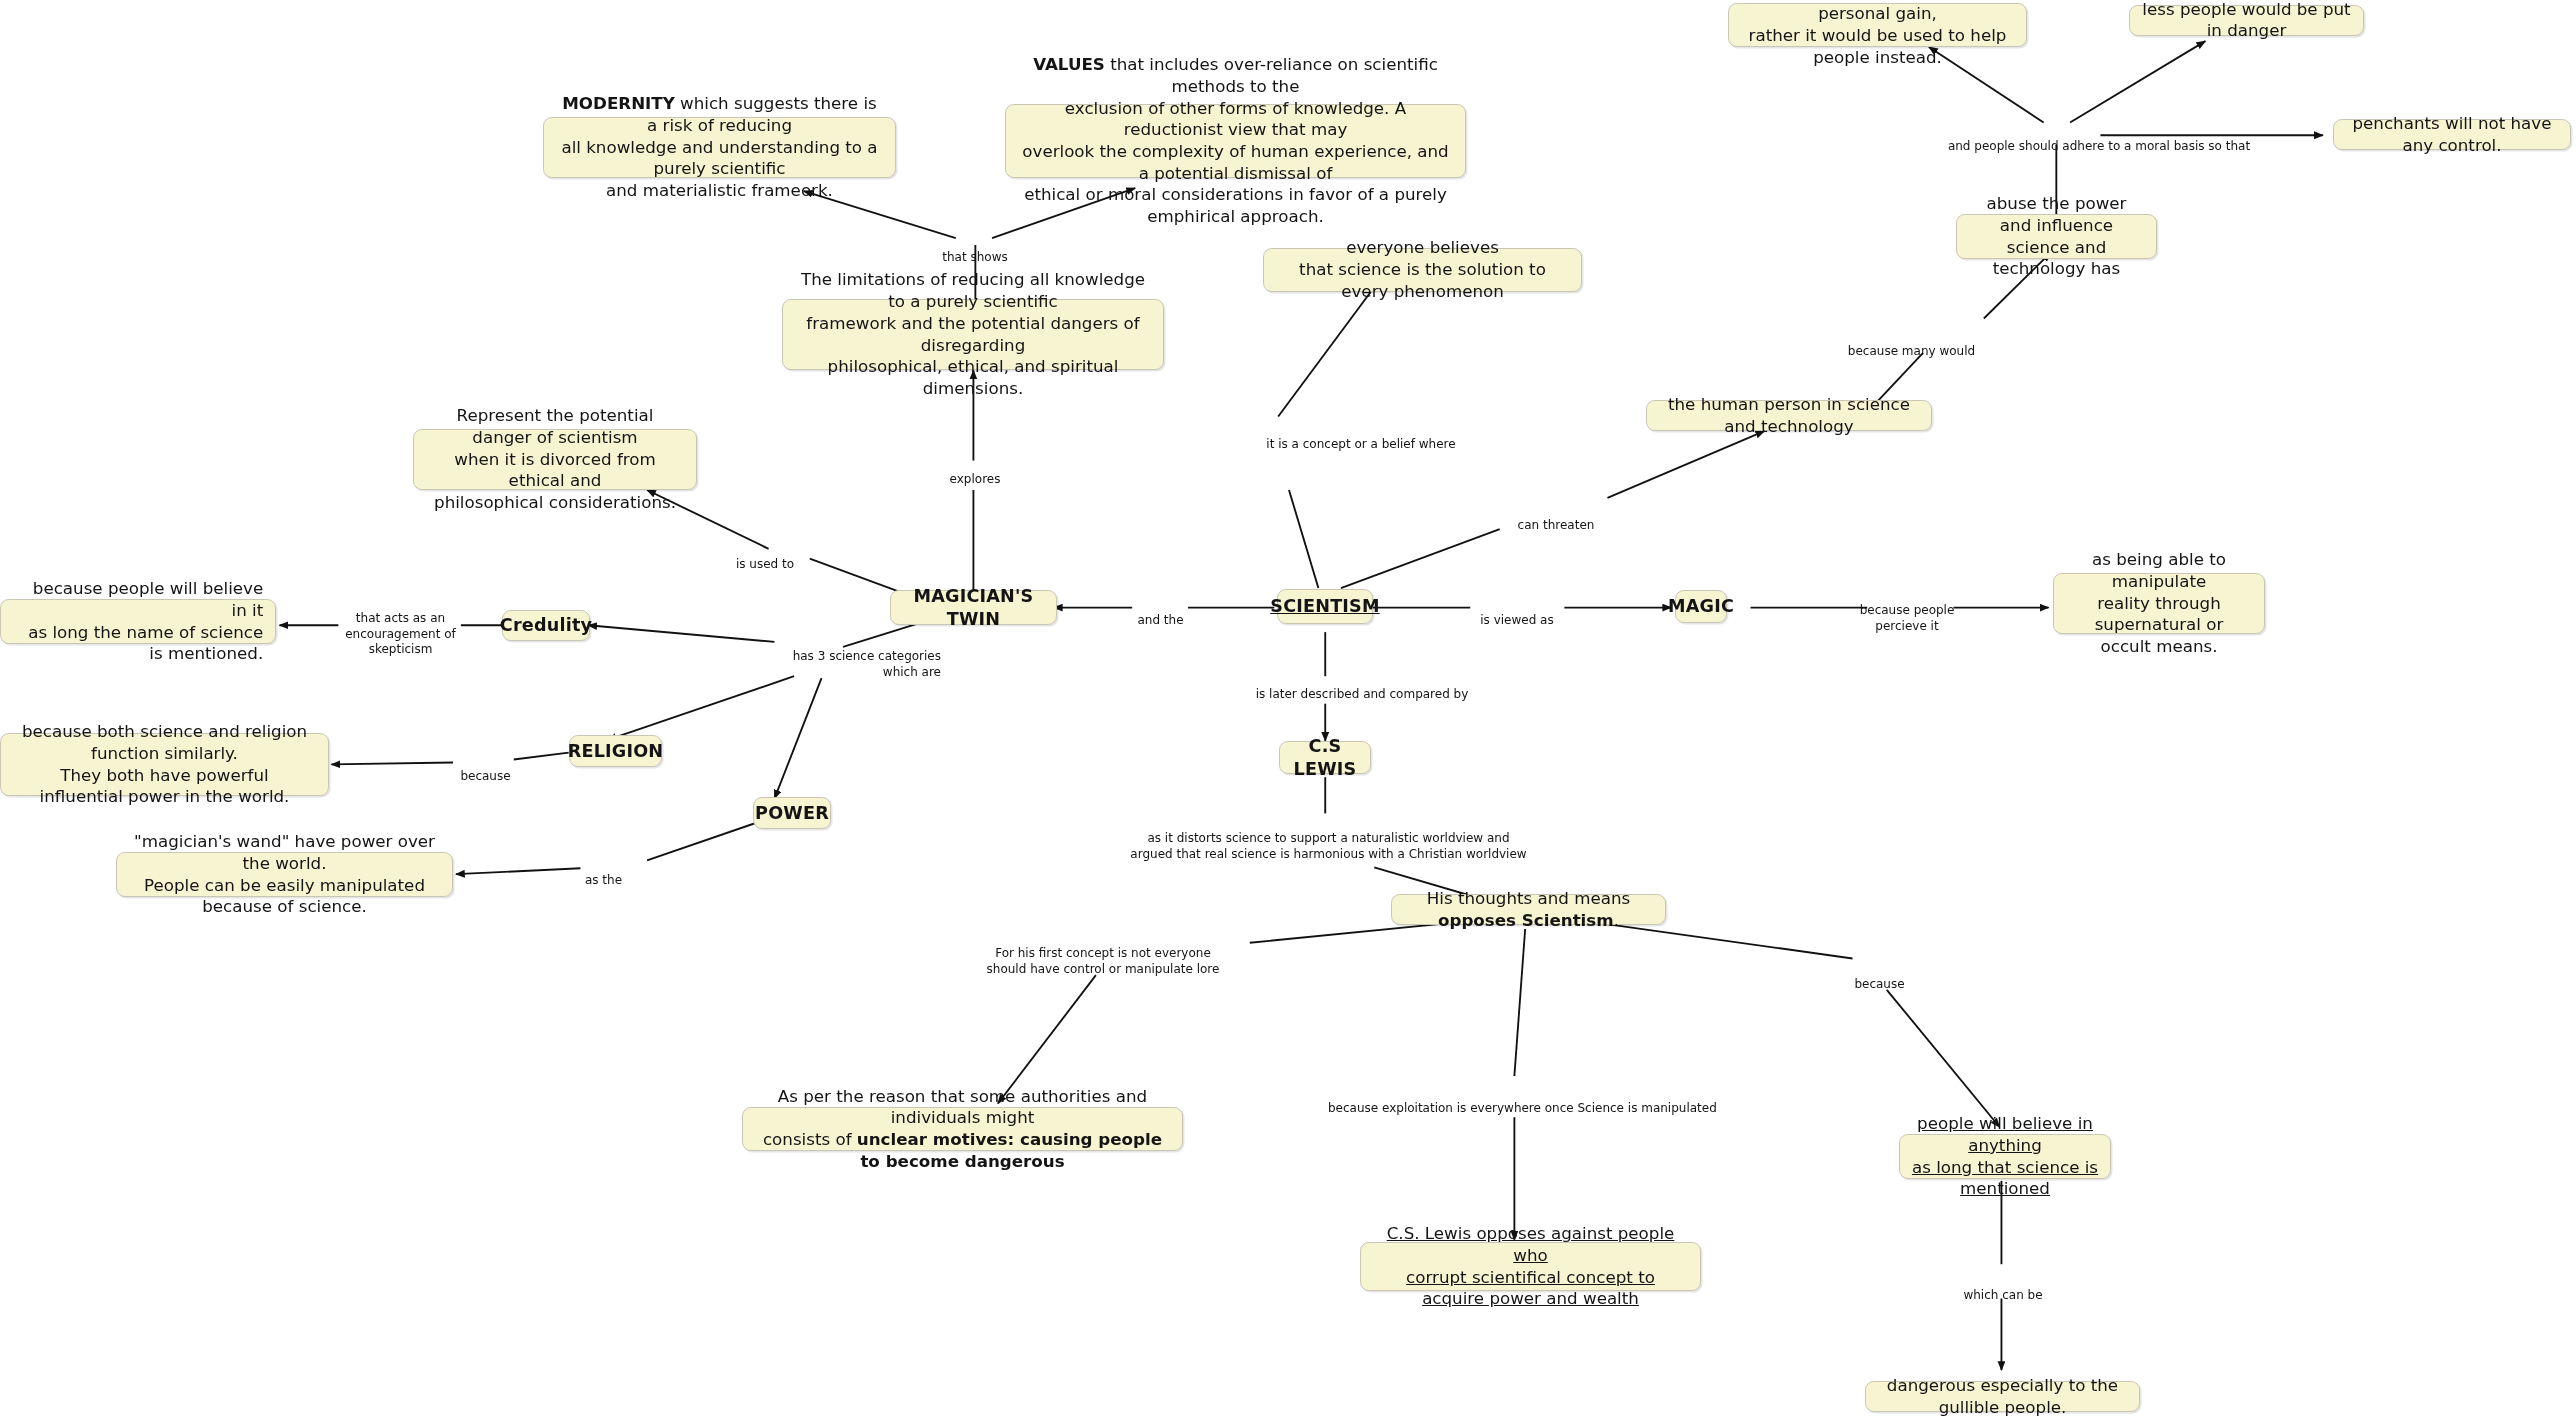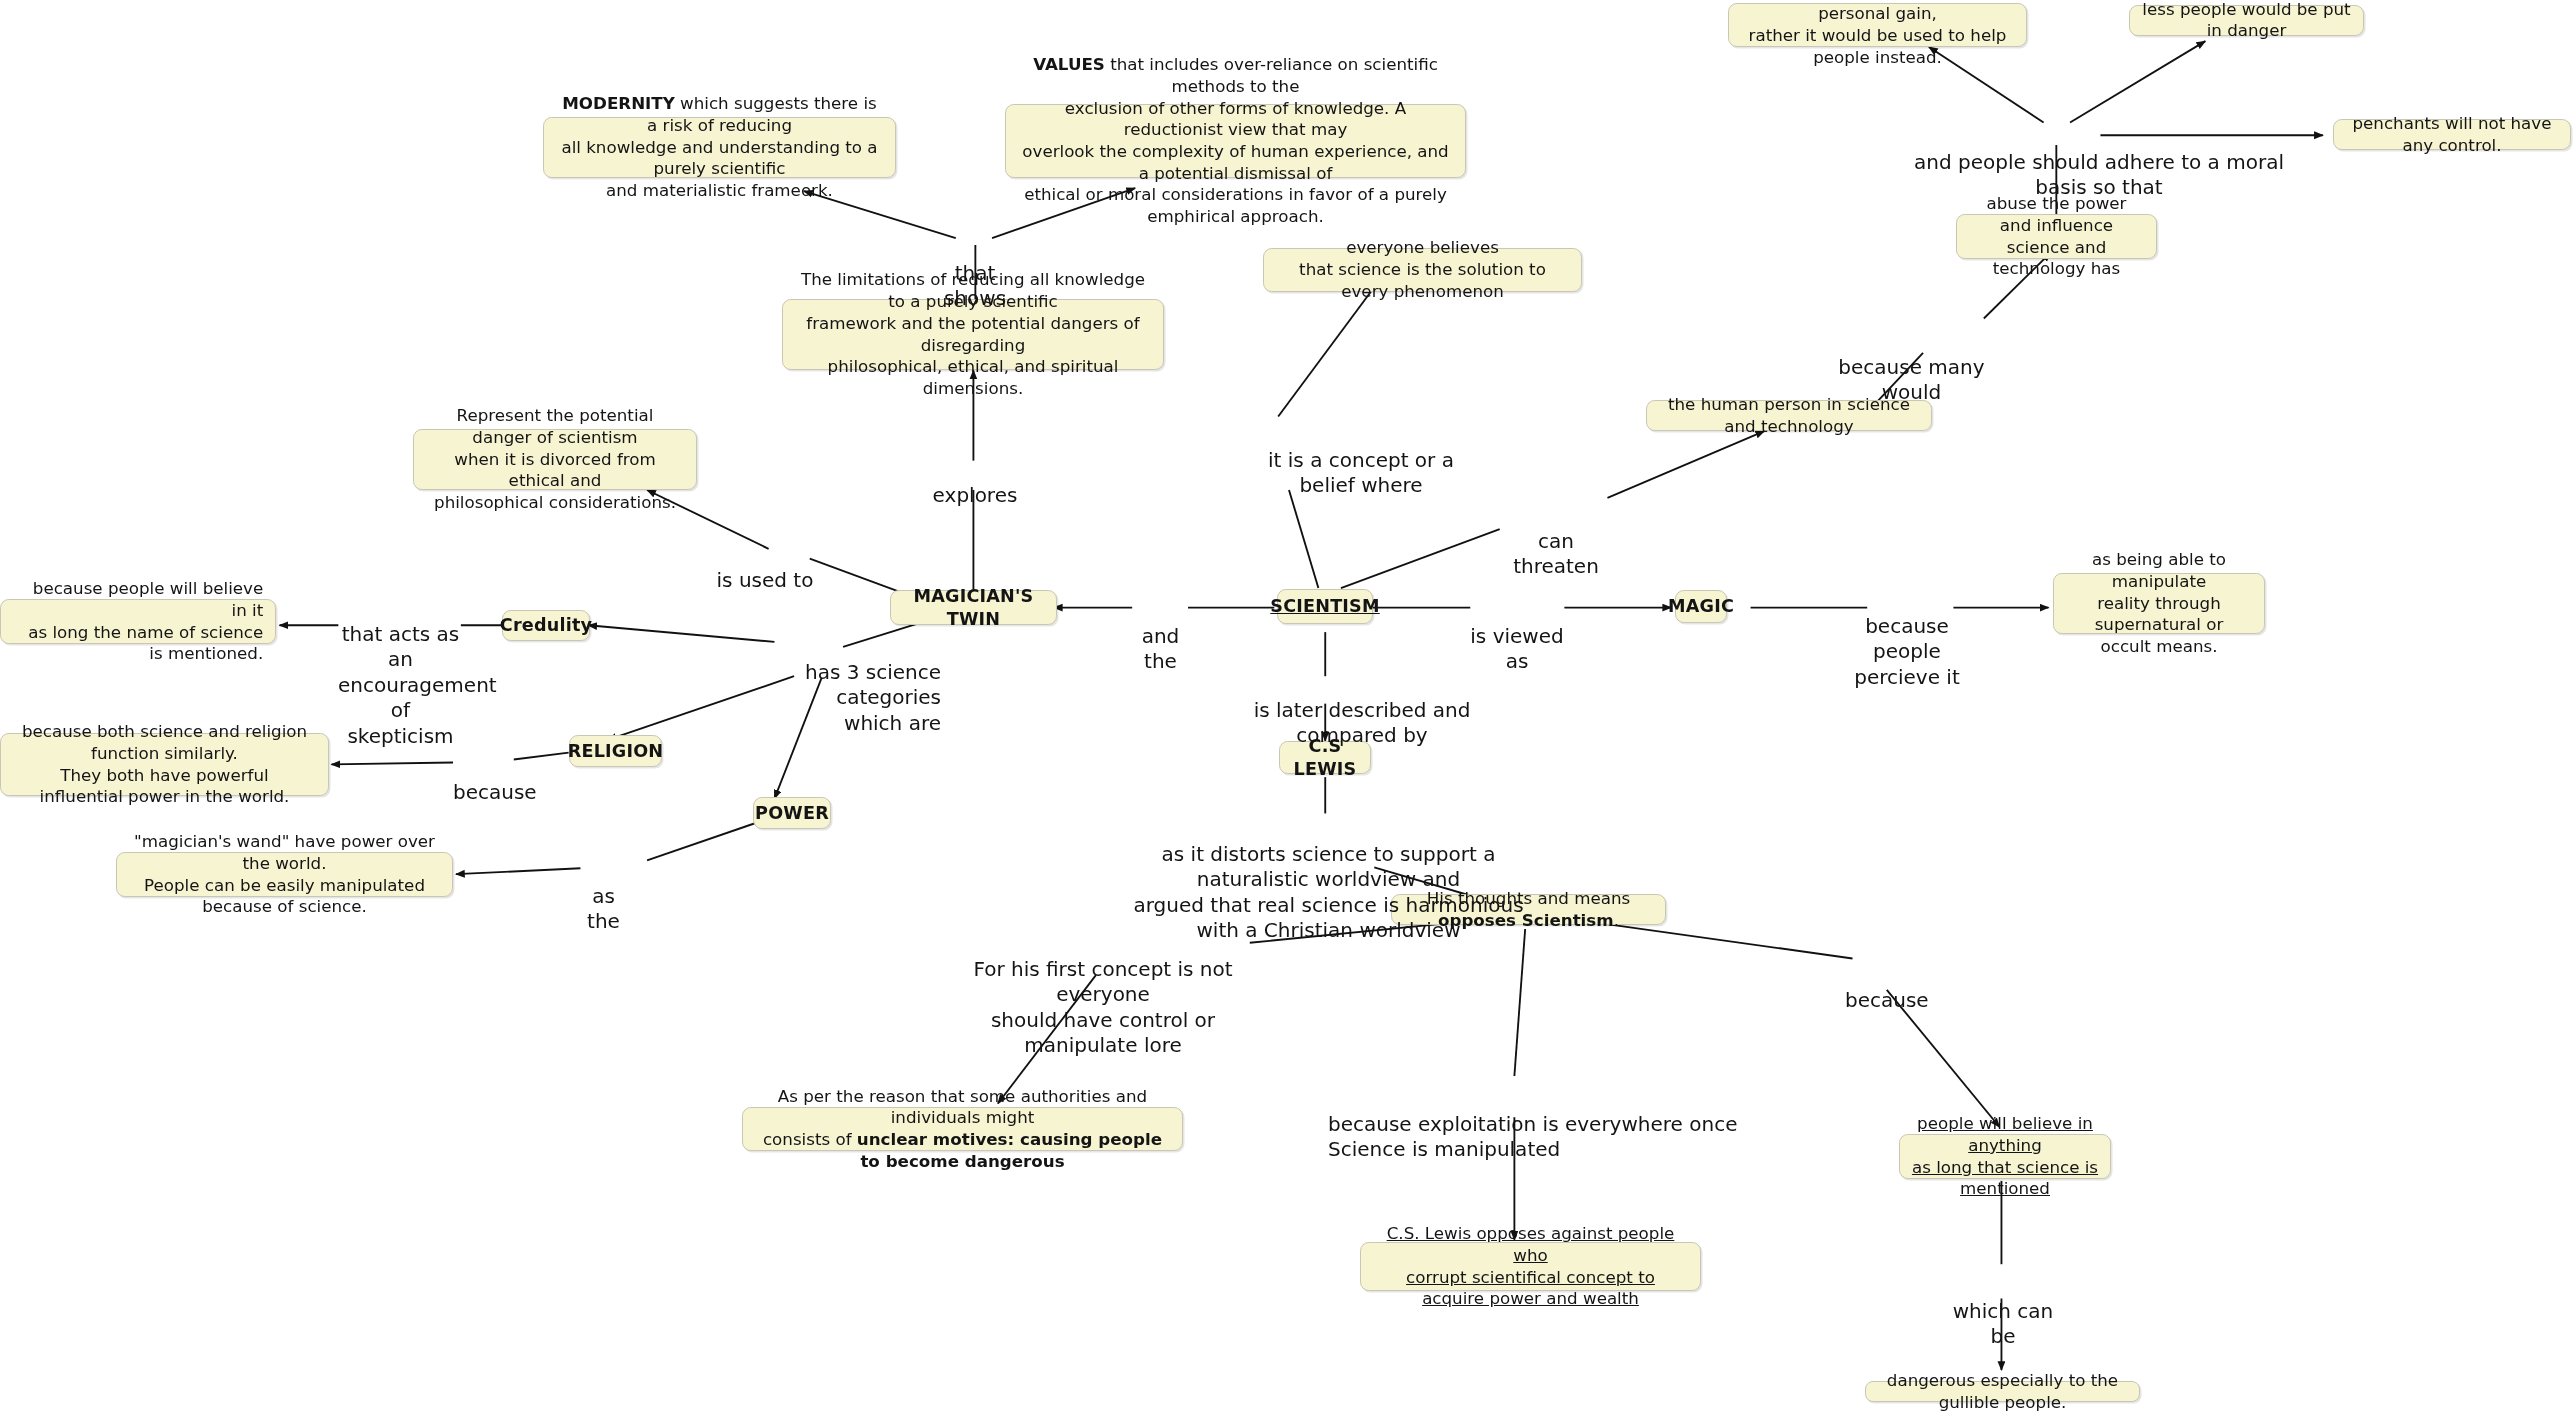--- a/index.html
+++ b/index.html
@@ -48,21 +48,21 @@
     letter-spacing: 0.2px;
     padding: 5.9px 13.7px;
   }
   .node.underline-all {
     text-decoration: underline;
   }
   .node b { font-weight: bold; }
   .edge-label {
     position: absolute;
     color: #141414;
-    font-size: 20px;
+    font-size: 12px;
     line-height: 1.28;
     text-align: center;
     white-space: pre-line;
     background: transparent;
   }
 </style>
 </head>
 <body>
 
 <div id="canvas">
@@ -262,21 +262,21 @@
   <div class="node underline-all" style="left:1360px; top:1242px; width:341px; height:49px;">
     <span>C.S. Lewis opposes against people who
 corrupt scientifical concept to acquire power and wealth</span>
   </div>
 
   <div class="node underline-all" style="left:1899px; top:1134px; width:212px; height:45px;">
     <span>people will believe in anything
 as long that science is mentioned</span>
   </div>
 
-  <div class="node" style="left:1865px; top:1381px; width:275px; height:21px;border-radius:8px;">
+  <div class="node" style="left:1865px; top:1381px; width:275px; height:31px;">
     <span>dangerous especially to the gullible people.</span>
   </div>
 
   <div class="edge-label" style="left:921px; top:235px; width:108px;">
     <span>that shows</span>
   </div>
 
   <div class="edge-label" style="left:921px; top:457px; width:108px;">
     <span>explores</span>
   </div>

